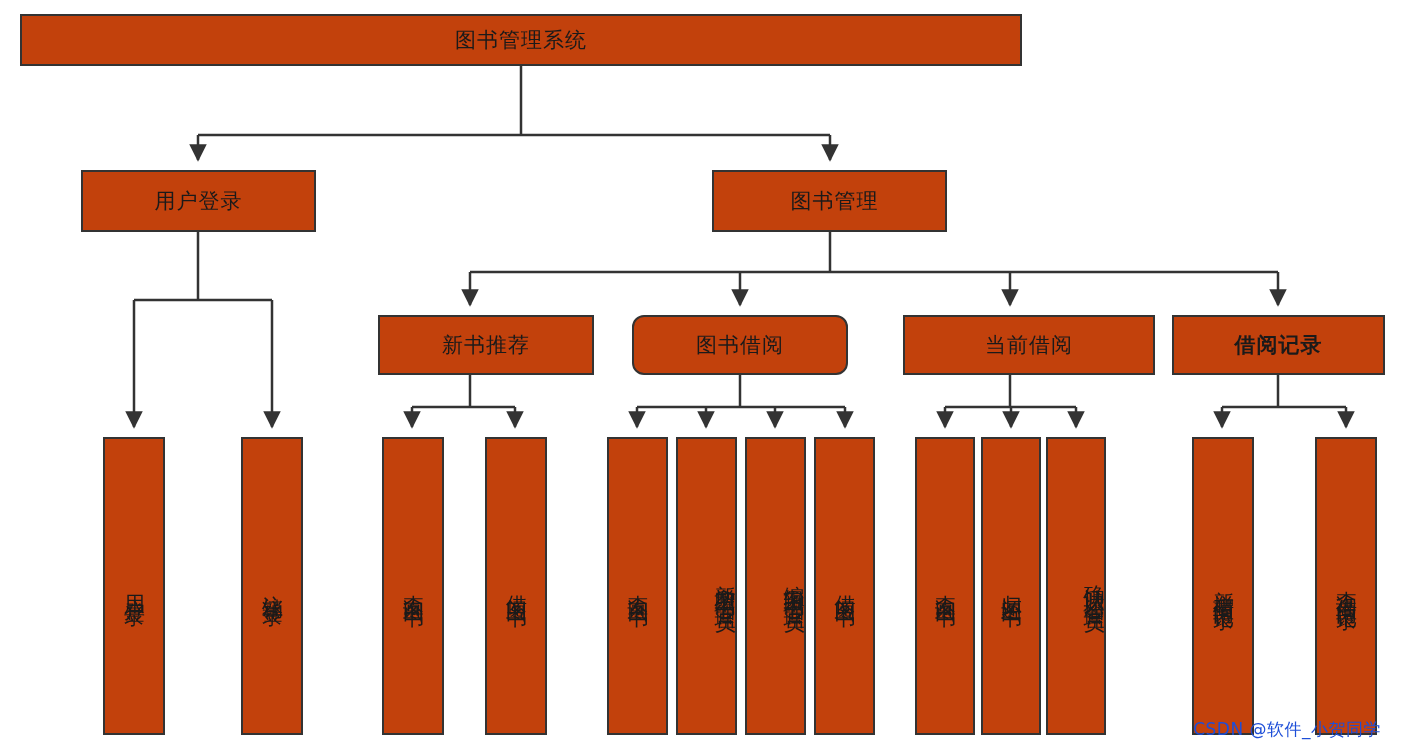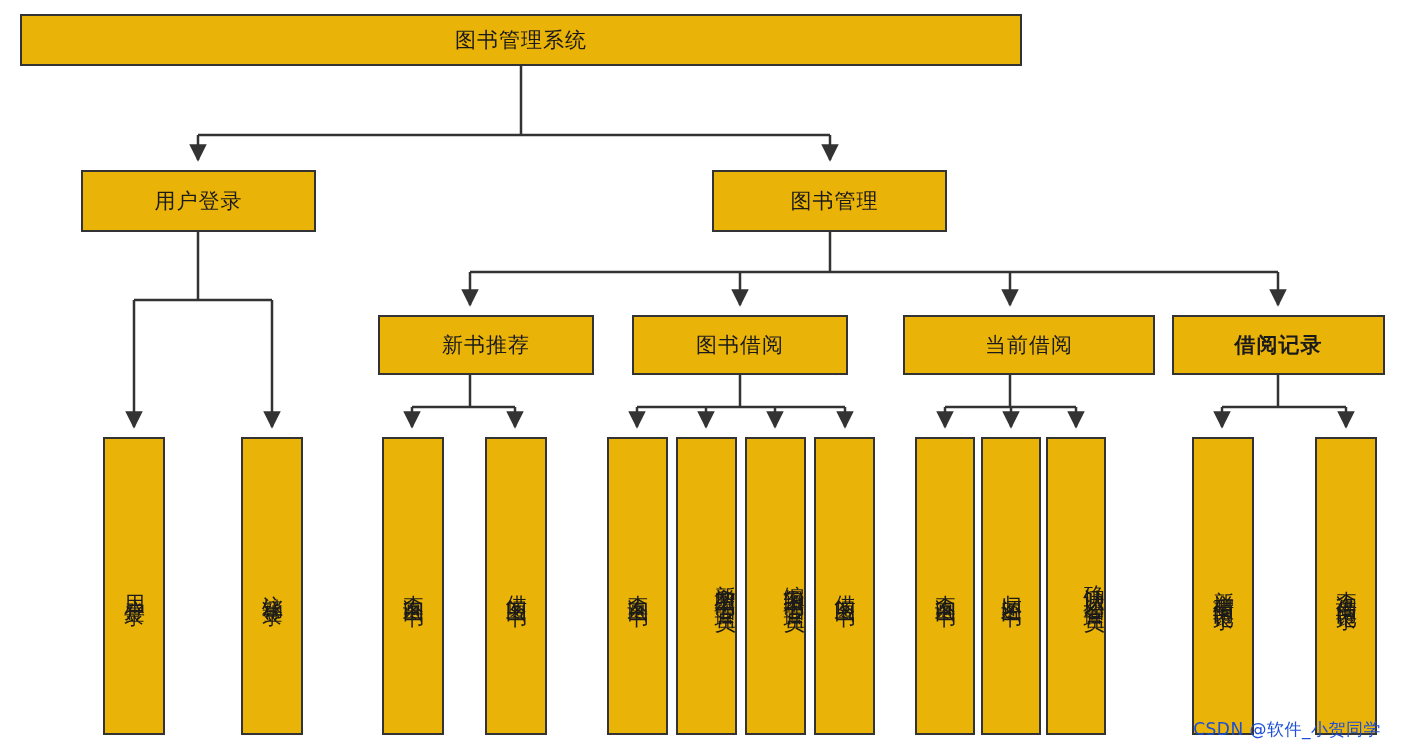--- a/index.html
+++ b/index.html
@@ -8,21 +8,21 @@
     background:#ffffff;
     font-family:"DejaVu Sans","Liberation Sans",sans-serif;
     overflow:hidden;
     position:relative;
   }
   #canvas{position:absolute;left:0;top:0;width:1405px;height:747px;}
   .node{
     position:absolute;
     box-sizing:border-box;
     border:2px solid #333333;
-    background:#eab308;
+    background:#c2410c;
     display:flex;
     align-items:center;
     justify-content:center;
     color:#1a1a1a;
     letter-spacing:1px;
   }
   .node.horiz{font-size:21px;}
   .node.leaf{
     font-size:21px;
     writing-mode:vertical-rl;
@@ -110,21 +110,21 @@
   <div class="node horiz" style="left:81px;top:170px;width:235px;height:62px;">
     <span>用户登录</span>
   </div>
   <div class="node horiz" style="left:712px;top:170px;width:235px;height:62px;padding-left:10px;">
     <span>图书管理</span>
   </div>
 
   <div class="node horiz" style="left:378px;top:315px;width:216px;height:60px;">
     <span>新书推荐</span>
   </div>
-  <div class="node horiz" style="left:632px;top:315px;width:216px;height:60px;">
+  <div class="node horiz" style="left:632px;top:315px;width:216px;height:60px;border-radius:12px;">
     <span>图书借阅</span>
   </div>
   <div class="node horiz" style="left:903px;top:315px;width:252px;height:60px;">
     <span>当前借阅</span>
   </div>
   <div class="node horiz" style="left:1172px;top:315px;width:213px;height:60px;font-weight:bold;">
     <span>借阅记录</span>
   </div>
 
   <div class="node leaf mid" style="left:103px;top:437px;width:62px;height:298px;">

